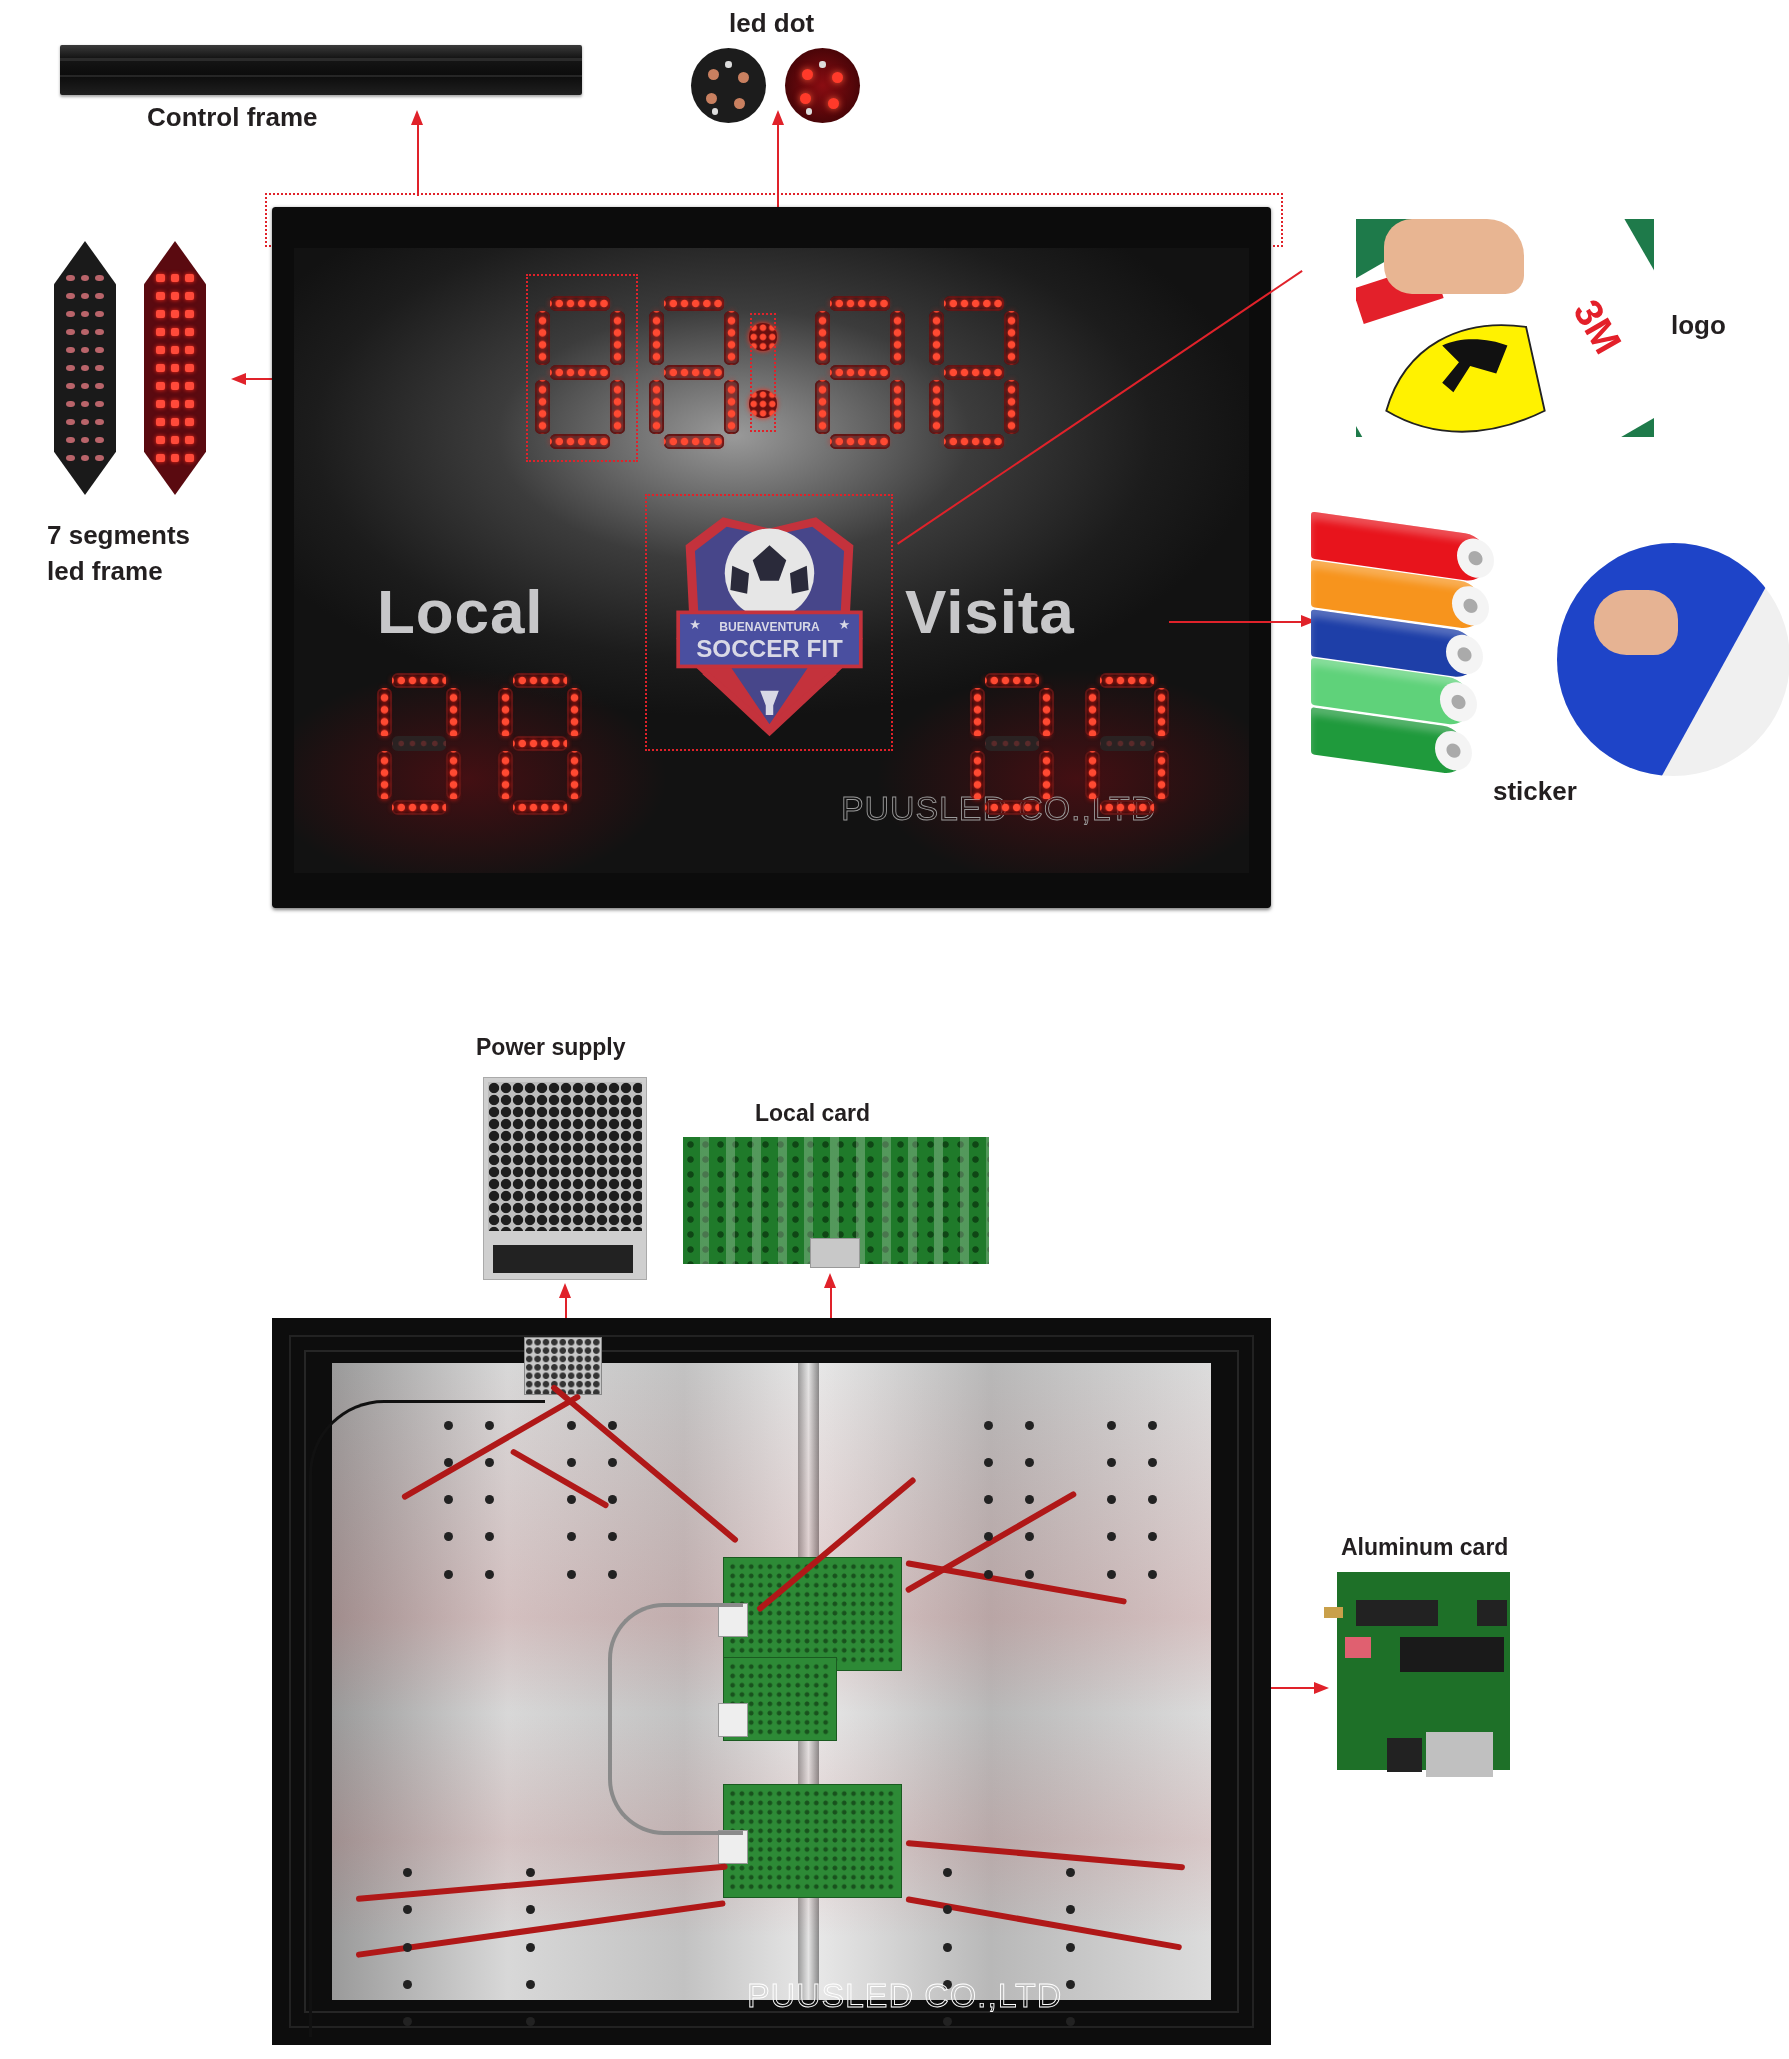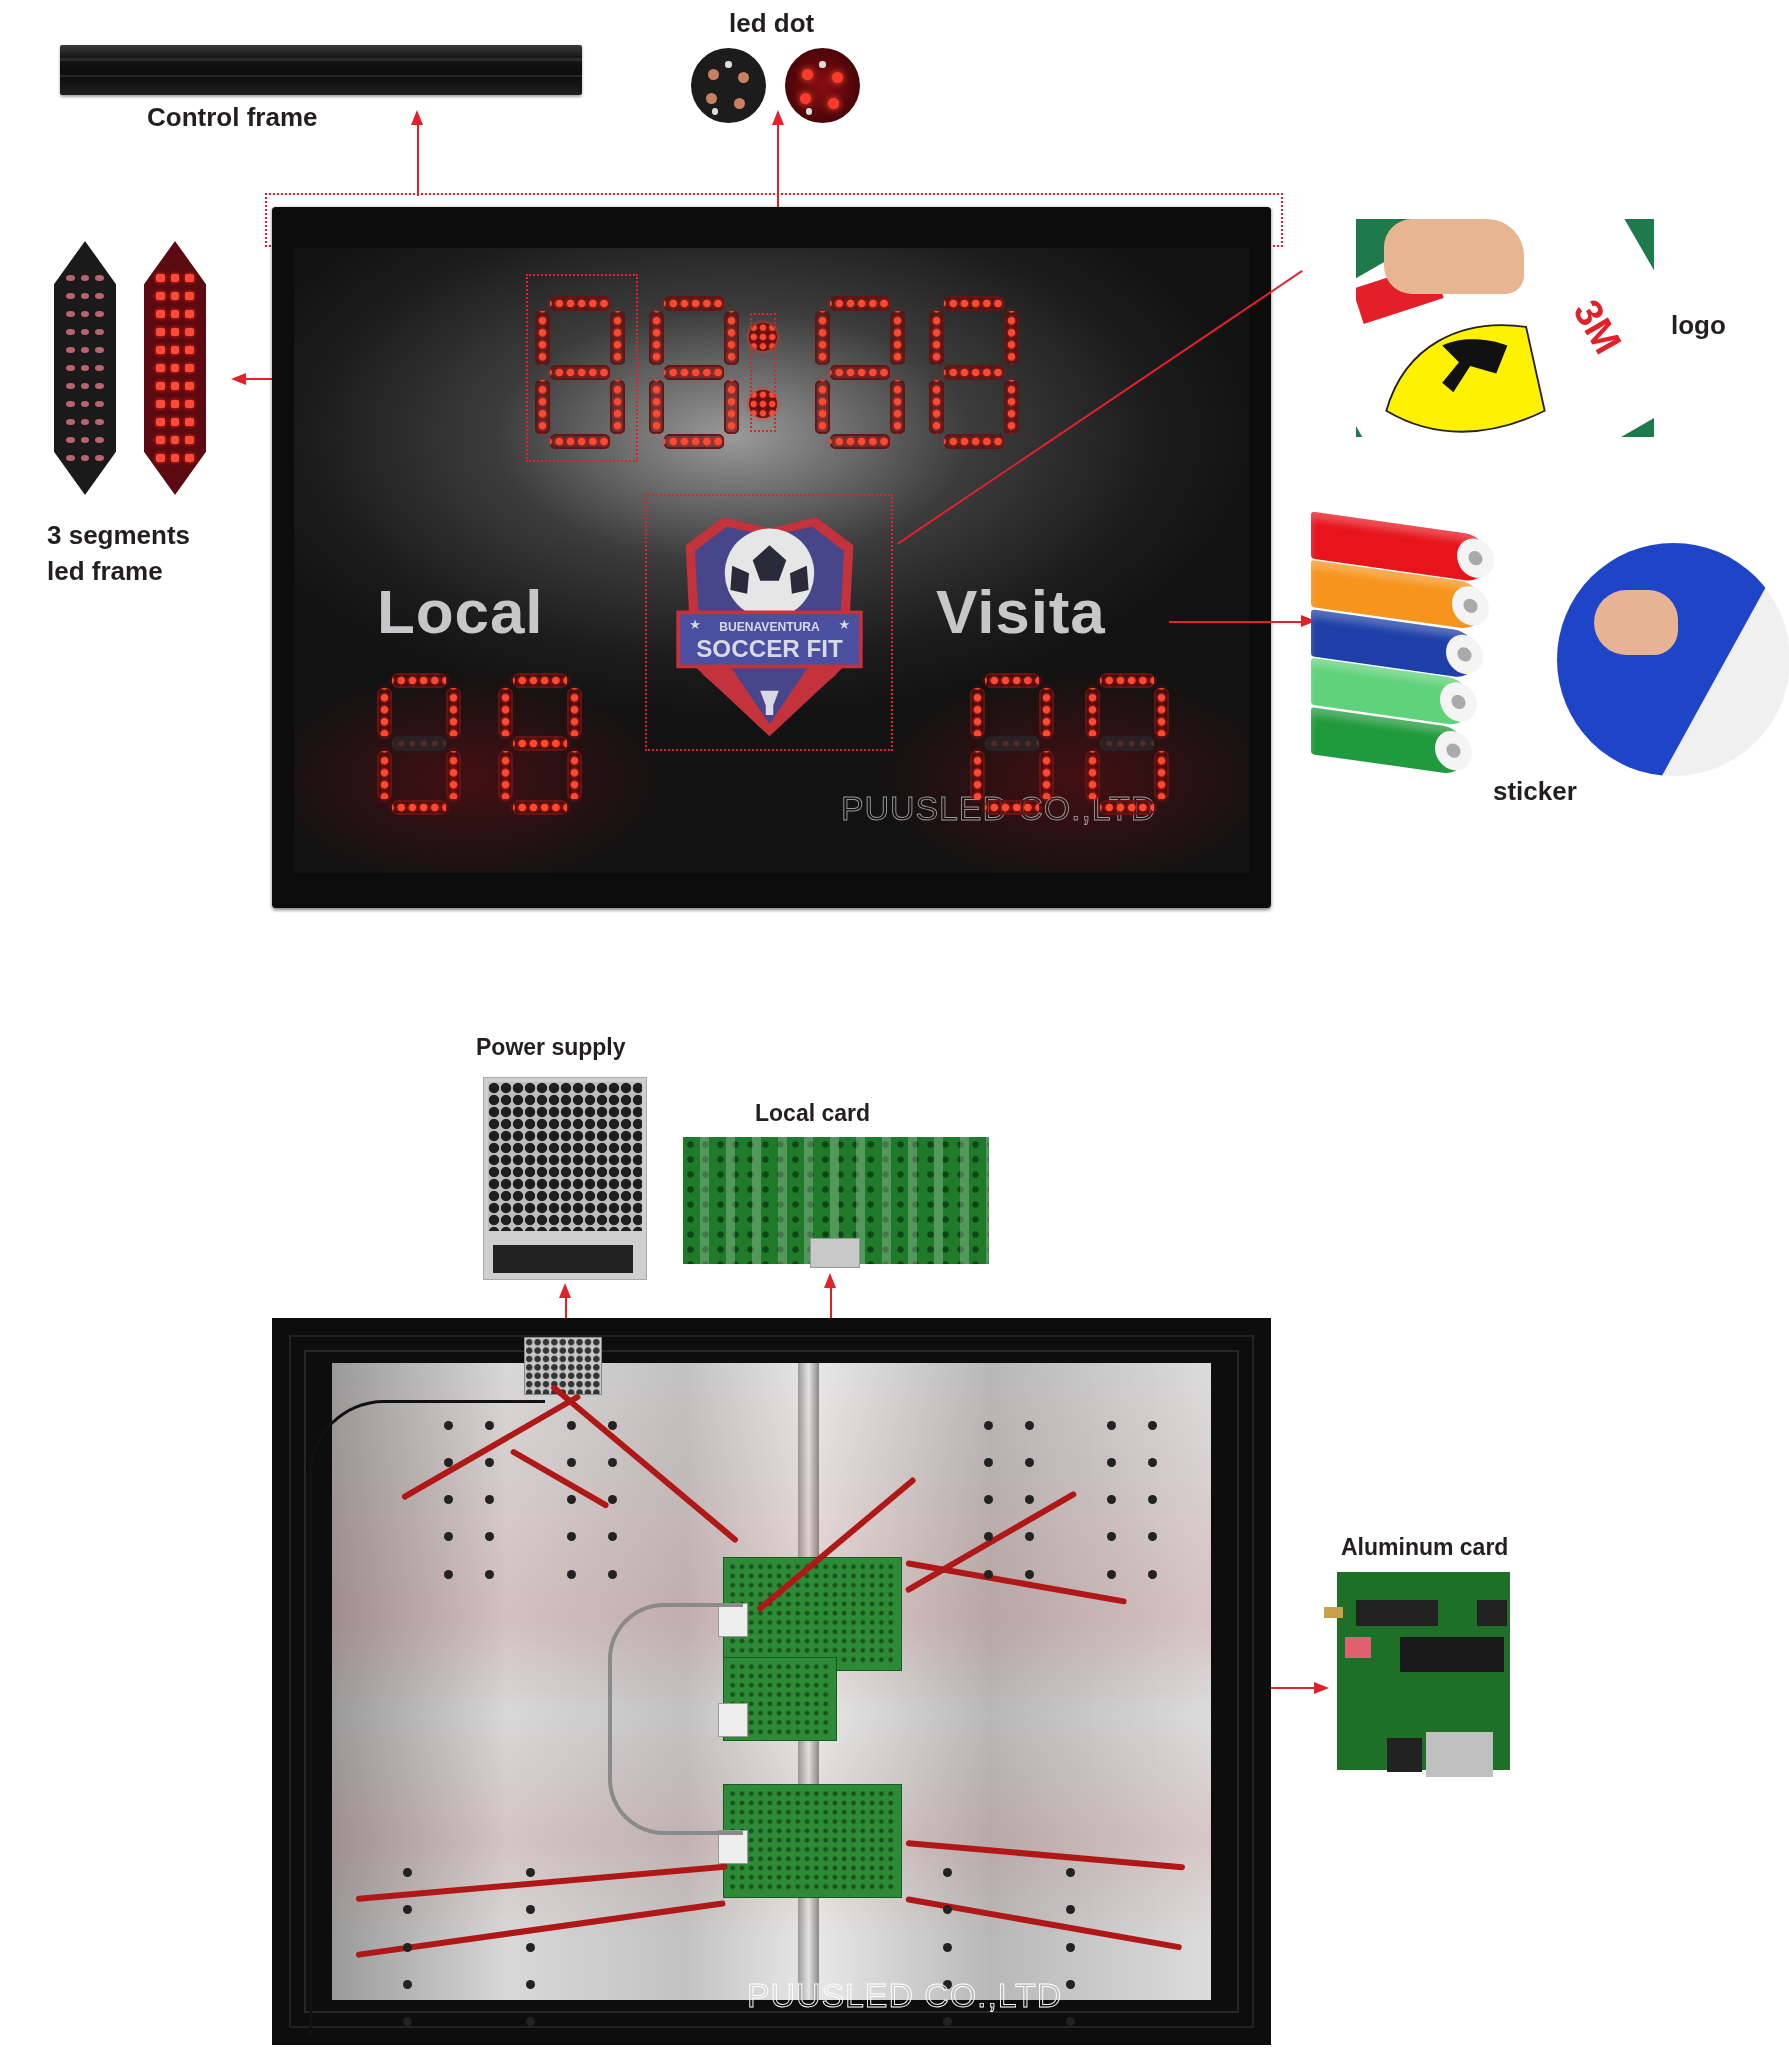--- a/index.html
+++ b/index.html
@@ -197,37 +197,37 @@
       <span></span>
       <span></span>
       <span></span>
       <span></span>
       <span></span>
       <span></span>
       <span></span>
       <span></span>
     </div>
 </div>
-<div class="label" style="left:47px; top:520px;">3 segments</div>
+<div class="label" style="left:47px; top:520px;">7 segments</div>
 <div class="label" style="left:47px; top:556px;">led frame</div>
 <div class="arrow-line" style="left:244px; top:378px; width:280px; height:1.9px;"></div>
 <div class="ah-left" style="left:231px; top:373px;"></div>
 
 <div class="abs board-front">
   <div class="inner"></div>
 </div>
 
 <div id="timer"></div>
 <div class="dotted-box" style="left:526px; top:274px; width:112px; height:188px;"></div>
 <div class="dotted-box" style="left:750px; top:313px; width:26px; height:119px;"></div>
 <div class="colon-dot" style="left:749px; top:323px;"></div>
 <div class="colon-dot" style="left:749px; top:390px;"></div>
 
 <div class="team-label" style="left:377px; top:576px;">Local</div>
-<div class="team-label" style="left:936px; top:576px;">Visita</div>
+<div class="team-label" style="left:905px; top:576px;">Visita</div>
 
 <div id="scores"></div>
 
 <div class="dotted-box" style="left:645px; top:494px; width:248px; height:257px;"></div>
 <svg class="club-logo" style="left:667px; top:508px;" width="205" height="233" viewBox="0 0 220 250">
   <path d="M20 40 L60 10 L110 22 L160 10 L200 40 L196 120 L210 140 L190 170 L110 245 L30 170 L10 140 L24 120 Z" fill="#c4323c"></path>
   <path d="M30 46 L64 20 L110 30 L156 20 L190 46 L186 120 L110 232 L34 120 Z" fill="#47468a"></path>
   <circle cx="110" cy="70" r="48" fill="#e6e6e6"></circle>
   <path d="M110 40 L128 56 L120 78 L100 78 L92 56 Z" fill="#2a2a3a"></path>
   <path d="M70 62 L88 70 L86 92 L68 88 Z M150 62 L132 70 L134 92 L152 88 Z" fill="#2a2a3a"></path>

